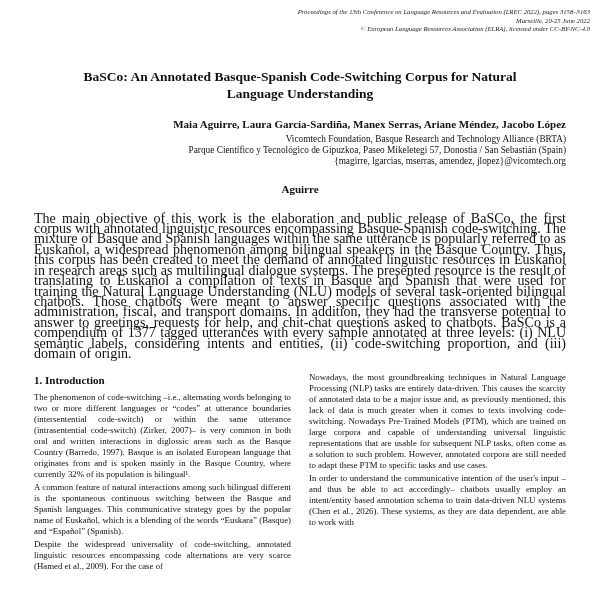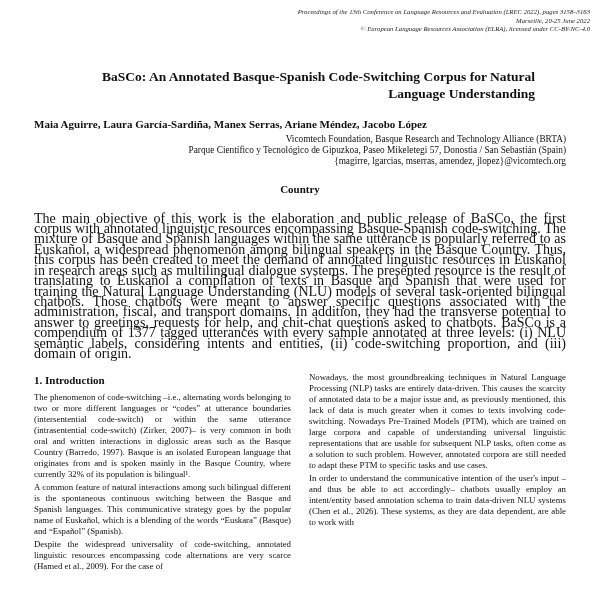--- a/index.html
+++ b/index.html
@@ -10,27 +10,27 @@
   }
   .page { padding: 8px 34px 0 34px; width: 532px; position: relative; }
 
   .proc-header {
     text-align: right; font-style: italic;
     font-size: 6.7px; line-height: 8.6px; color: #222;
     margin-right: -24px;
   }
 
   .paper-title {
-    font-size: 13.5px; font-weight: bold; text-align: right;
+    font-size: 13.5px; font-weight: bold; text-align: center;
     line-height: 17.5px; max-width: 470px;
     margin: 34px auto 15px auto;
   }
 
   .authors {
-    font-size: 11px; font-weight: bold; text-align: left;
+    font-size: 11px; font-weight: bold; text-align: right;
     margin-top: 13px; line-height: 13px;
   }
 
   .affiliation {
     text-align: right; font-size: 9.3px; line-height: 11.3px;
     margin-top: 3px;
   }
 
   .abstract-heading {
     font-size: 11px; font-weight: bold; text-align: center;
@@ -75,21 +75,21 @@
   <h1 class="paper-title">BaSCo: An Annotated Basque-Spanish Code-Switching Corpus for Natural Language Understanding</h1>
 
   <div class="authors">Maia Aguirre, Laura García-Sardiña, Manex Serras, Ariane Méndez, Jacobo López</div>
 
   <div class="affiliation">
     <div>Vicomtech Foundation, Basque Research and Technology Alliance (BRTA)</div>
     <div>Parque Científico y Tecnológico de Gipuzkoa, Paseo Mikeletegi 57, Donostia / San Sebastián (Spain)</div>
     <div>{magirre, lgarcias, mserras, amendez, jlopez}@vicomtech.org</div>
   </div>
 
-  <h2 class="abstract-heading">Country</h2>
+  <h2 class="abstract-heading">Aguirre</h2>
 
   <p class="abstract-text">The main objective of this work is the elaboration and public release of BaSCo, the first corpus with annotated linguistic resources encompassing Basque-Spanish code-switching. The mixture of Basque and Spanish languages within the same utterance is popularly referred to as Euskañol, a widespread phenomenon among bilingual speakers in the Basque Country. Thus, this corpus has been created to meet the demand of annotated linguistic resources in Euskañol in research areas such as multilingual dialogue systems. The presented resource is the result of translating to Euskañol a compilation of texts in Basque and Spanish that were used for training the Natural Language Understanding (NLU) models of several task-oriented bilingual chatbots. Those chatbots were meant to answer specific questions associated with the administration, fiscal, and transport domains. In addition, they had the transverse potential to answer to greetings, requests for help, and chit-chat questions asked to chatbots. BaSCo is a compendium of 1377 tagged utterances with every sample annotated at three levels: (i) NLU semantic labels, considering intents and entities, (ii) code-switching proportion, and (iii) domain of origin.</p>
 
 
   <div class="columns">
 
     <div class="col">
       <h3 class="section-heading">1. Introduction</h3>
       <p>The phenomenon of code-switching –i.e., alternating words belonging to two or more different languages or “codes” at utterance boundaries (intersentential code-switch) or within the same utterance (intrasentential code-switch) (Zirker, 2007)– is very common in both oral and written interactions in diglossic areas such as the Basque Country (Barredo, 1997). Basque is an isolated European language that originates from and is spoken mainly in the Basque Country, where currently 32% of its population is bilingual¹.</p>
       <p>A common feature of natural interactions among such bilingual different is the spontaneous continuous switching between the Basque and Spanish languages. This communicative strategy goes by the popular name of Euskañol, which is a blending of the words “Euskara” (Basque) and “Español” (Spanish).</p>

